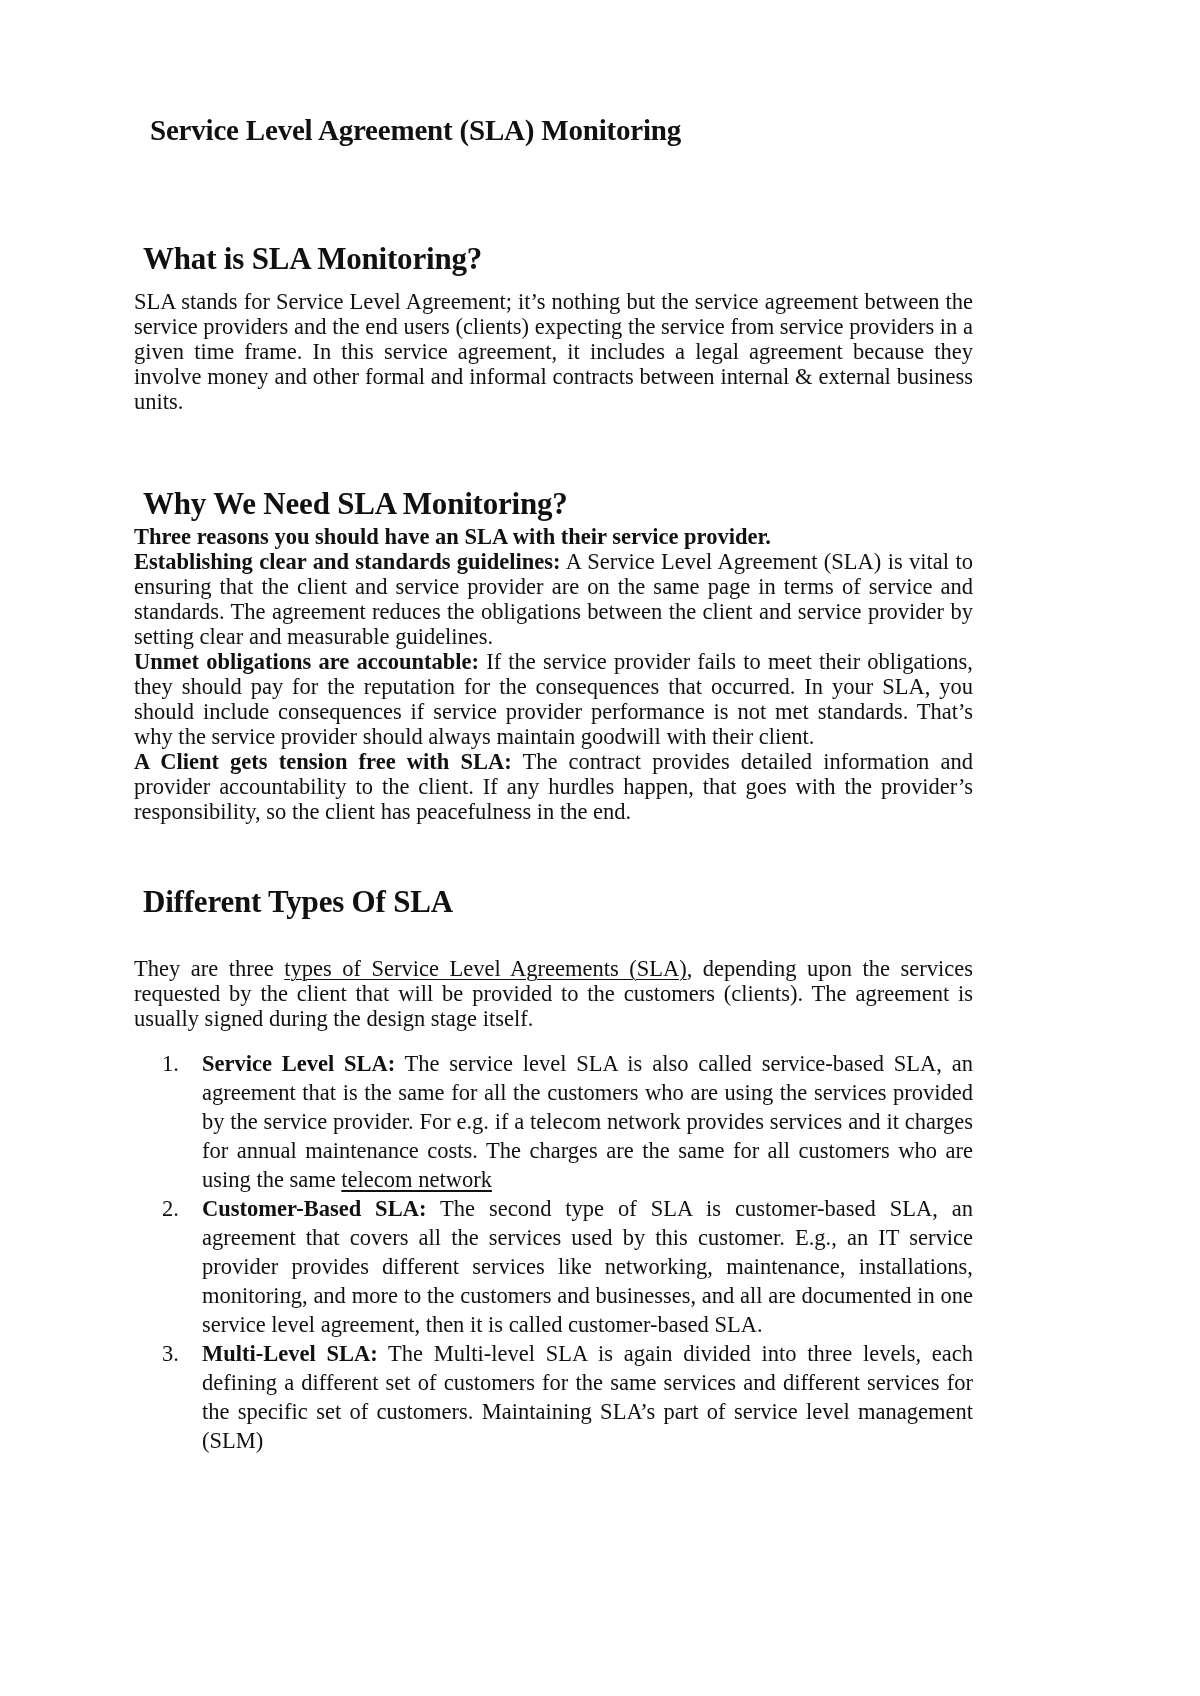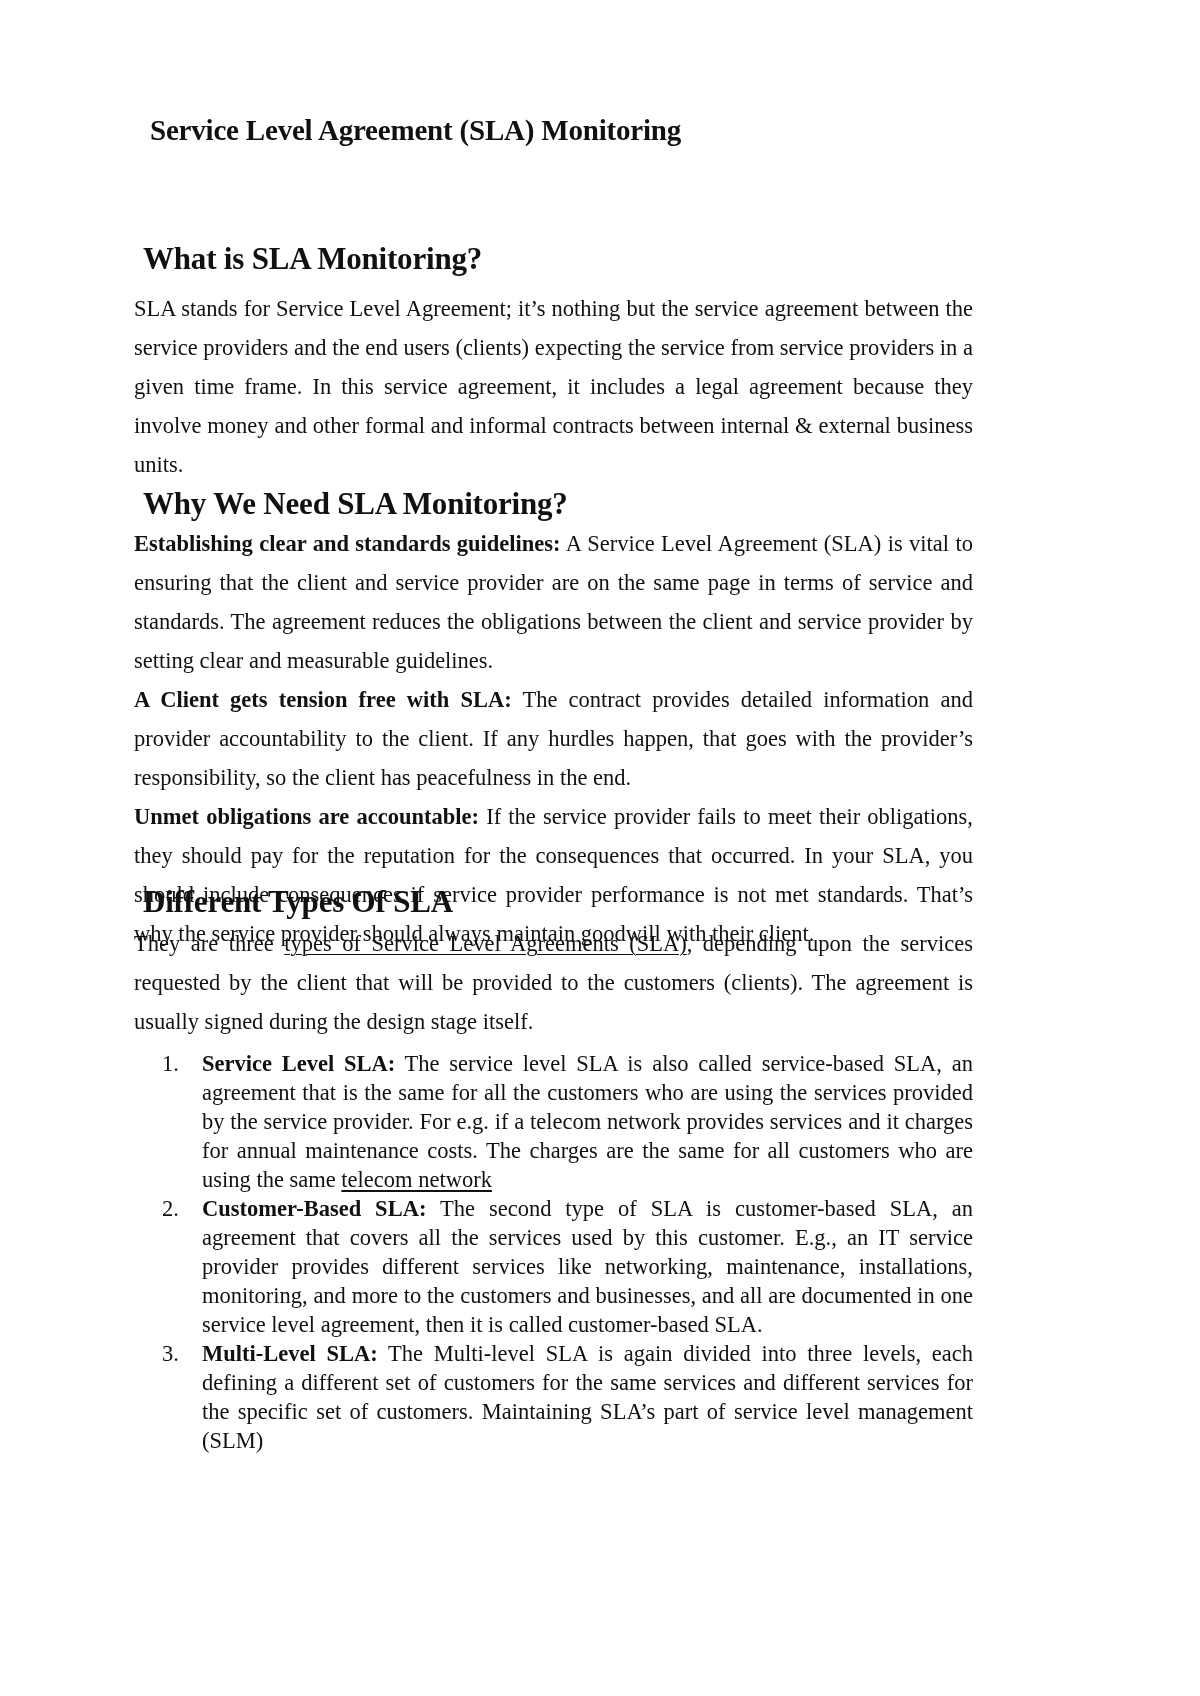--- a/index.html
+++ b/index.html
@@ -39,21 +39,21 @@
       font-weight: bold;
       white-space: nowrap;
       letter-spacing: -0.2px;
     }
     .para {
       position: absolute;
       left: 0;
       width: 839px;
       margin: 0;
       font-size: 22.5px;
-      line-height: 39px;
+      line-height: 25px;
       text-align: justify;
       text-align-last: left;
     }
     .para b { font-weight: bold; }
     .para .ul-link {
       text-decoration: underline;
       text-decoration-thickness: 1px;
       text-underline-offset: 3px;
     }
     .list {
@@ -83,27 +83,28 @@
 
 <div class="page">
 
   <h1 class="doc-title">Service Level Agreement (SLA) Monitoring</h1>
 
   <h2 class="h2" style="top:232px;">What is SLA Monitoring?</h2>
   <p class="para" style="top:289px;">SLA stands for Service Level Agreement; it’s nothing but the service agreement between the service providers and the end users (clients) expecting the service from service providers in a given time frame. In this service agreement, it includes a legal agreement because they involve money and other formal and informal contracts between internal &amp; external business units.</p>
 
   <h2 class="h2" style="top:477px;">Why We Need SLA Monitoring?</h2>
   <div class="para" style="top:524px;">
+    <div><b>Three reasons you should have an SLA with their service provider.</b></div>
     <div><b>Establishing clear and standards guidelines:</b><span> A Service Level Agreement (SLA) is vital to ensuring that the client and service provider are on the same page in terms of service and standards. The agreement reduces the obligations between the client and service provider by setting clear and measurable guidelines.</span></div>
+    <div><b>Unmet obligations are accountable:</b><span> If the service provider fails to meet their obligations, they should pay for the reputation for the consequences that occurred. In your SLA, you should include consequences if service provider performance is not met standards. That’s why the service provider should always maintain goodwill with their client.</span></div>
     <div><b>A Client gets tension free with SLA:</b><span> The contract provides detailed information and provider accountability to the client. If any hurdles happen, that goes with the provider’s responsibility, so the client has peacefulness in the end.</span></div>
-    <div><b>Unmet obligations are accountable:</b><span> If the service provider fails to meet their obligations, they should pay for the reputation for the consequences that occurred. In your SLA, you should include consequences if service provider performance is not met standards. That’s why the service provider should always maintain goodwill with their client.</span></div>
   </div>
 
   <h2 class="h2" style="top:875px;">Different Types Of SLA</h2>
-  <p class="para" style="top:924px;"><span>They are three </span><a class="ul-link">types of Service Level Agreements (SLA)</a><span>, depending upon the services requested by the client that will be provided to the customers (clients). The agreement is usually signed during the design stage itself.</span></p>
+  <p class="para" style="top:956px;"><span>They are three </span><a class="ul-link">types of Service Level Agreements (SLA)</a><span>, depending upon the services requested by the client that will be provided to the customers (clients). The agreement is usually signed during the design stage itself.</span></p>
 
   <ol class="list" style="top:1049px;">
     <li class="list-item">
       <span class="list-num">1.</span><b>Service Level SLA:</b><span> The service level SLA is also called service-based SLA, an agreement that is the same for all the customers who are using the services provided by the service provider. For e.g. if a telecom network provides services and it charges for annual maintenance costs. The charges are the same for all customers who are using the same </span><a class="ul-link" style="text-decoration:underline;text-underline-offset:3px;">telecom network</a>
     </li>
     <li class="list-item">
       <span class="list-num">2.</span><b>Customer-Based SLA:</b><span> The second type of SLA is customer-based SLA, an agreement that covers all the services used by this customer. E.g., an IT service provider provides different services like networking, maintenance, installations, monitoring, and more to the customers and businesses, and all are documented in one service level agreement, then it is called customer-based SLA.</span>
     </li>
     <li class="list-item">
       <span class="list-num">3.</span><b>Multi-Level SLA:</b><span> The Multi-level SLA is again divided into three levels, each defining a different set of customers for the same services and different services for the specific set of customers. Maintaining SLA’s part of service level management (SLM)</span>

